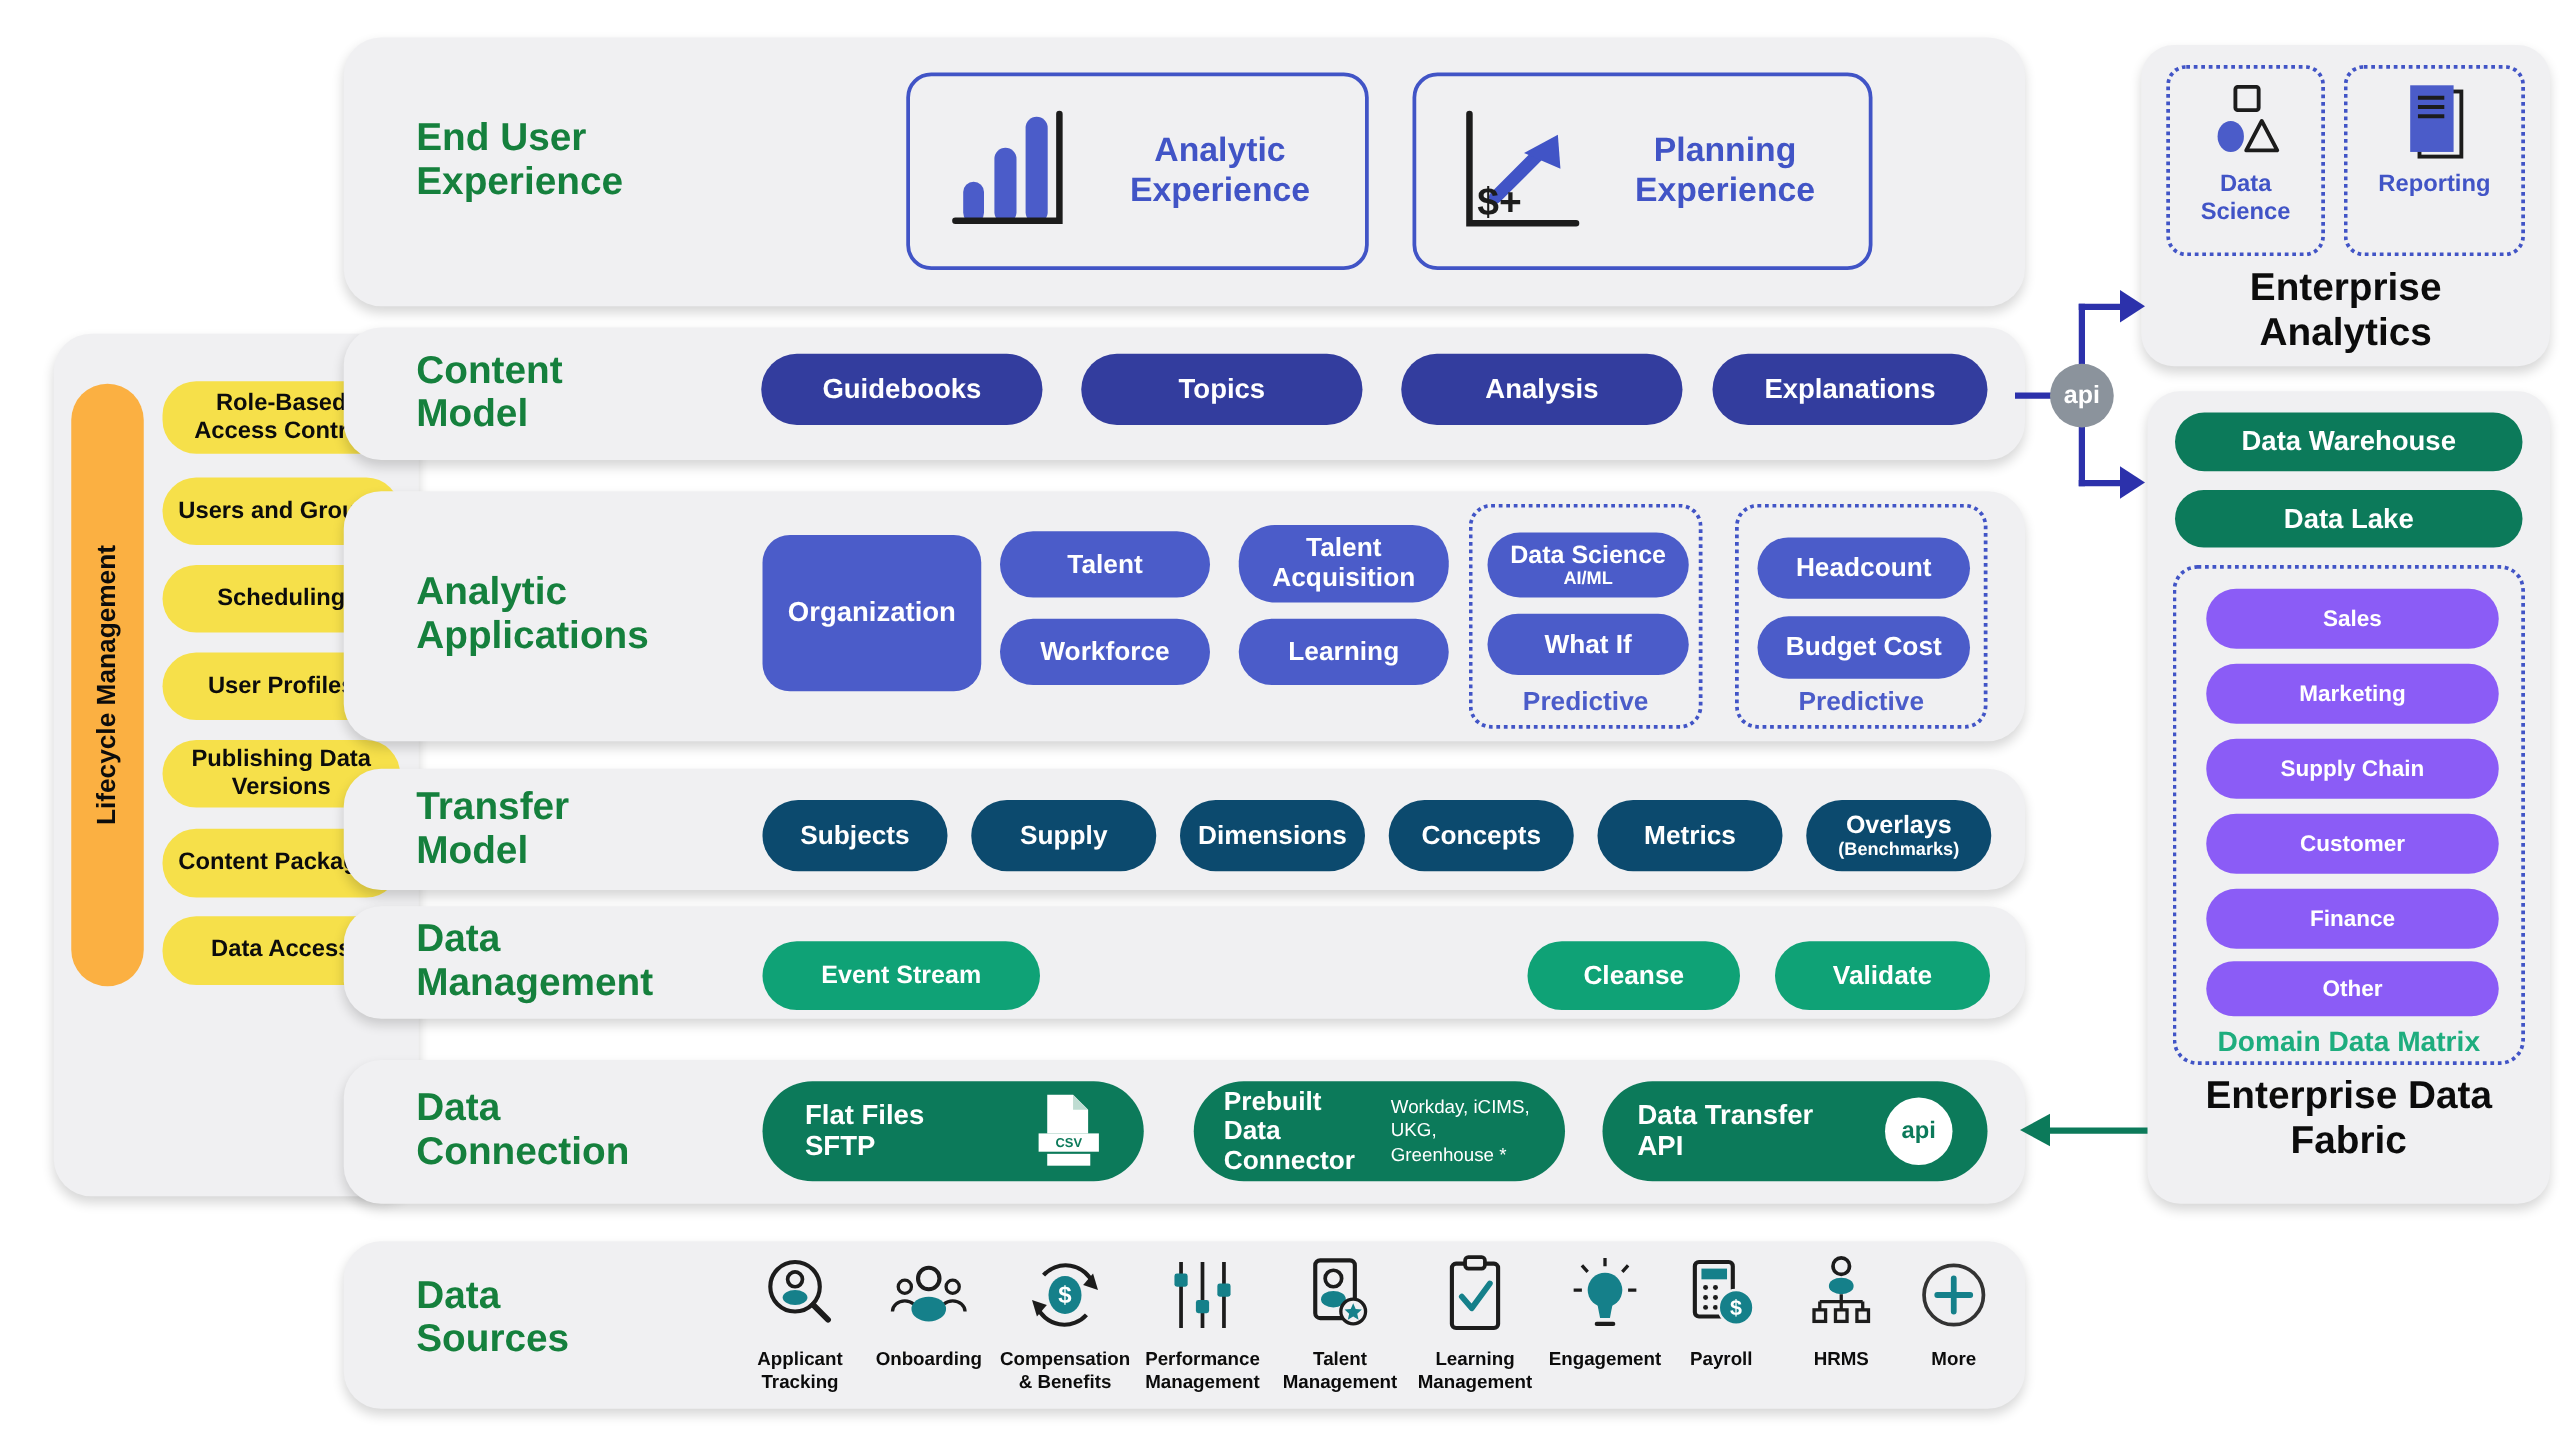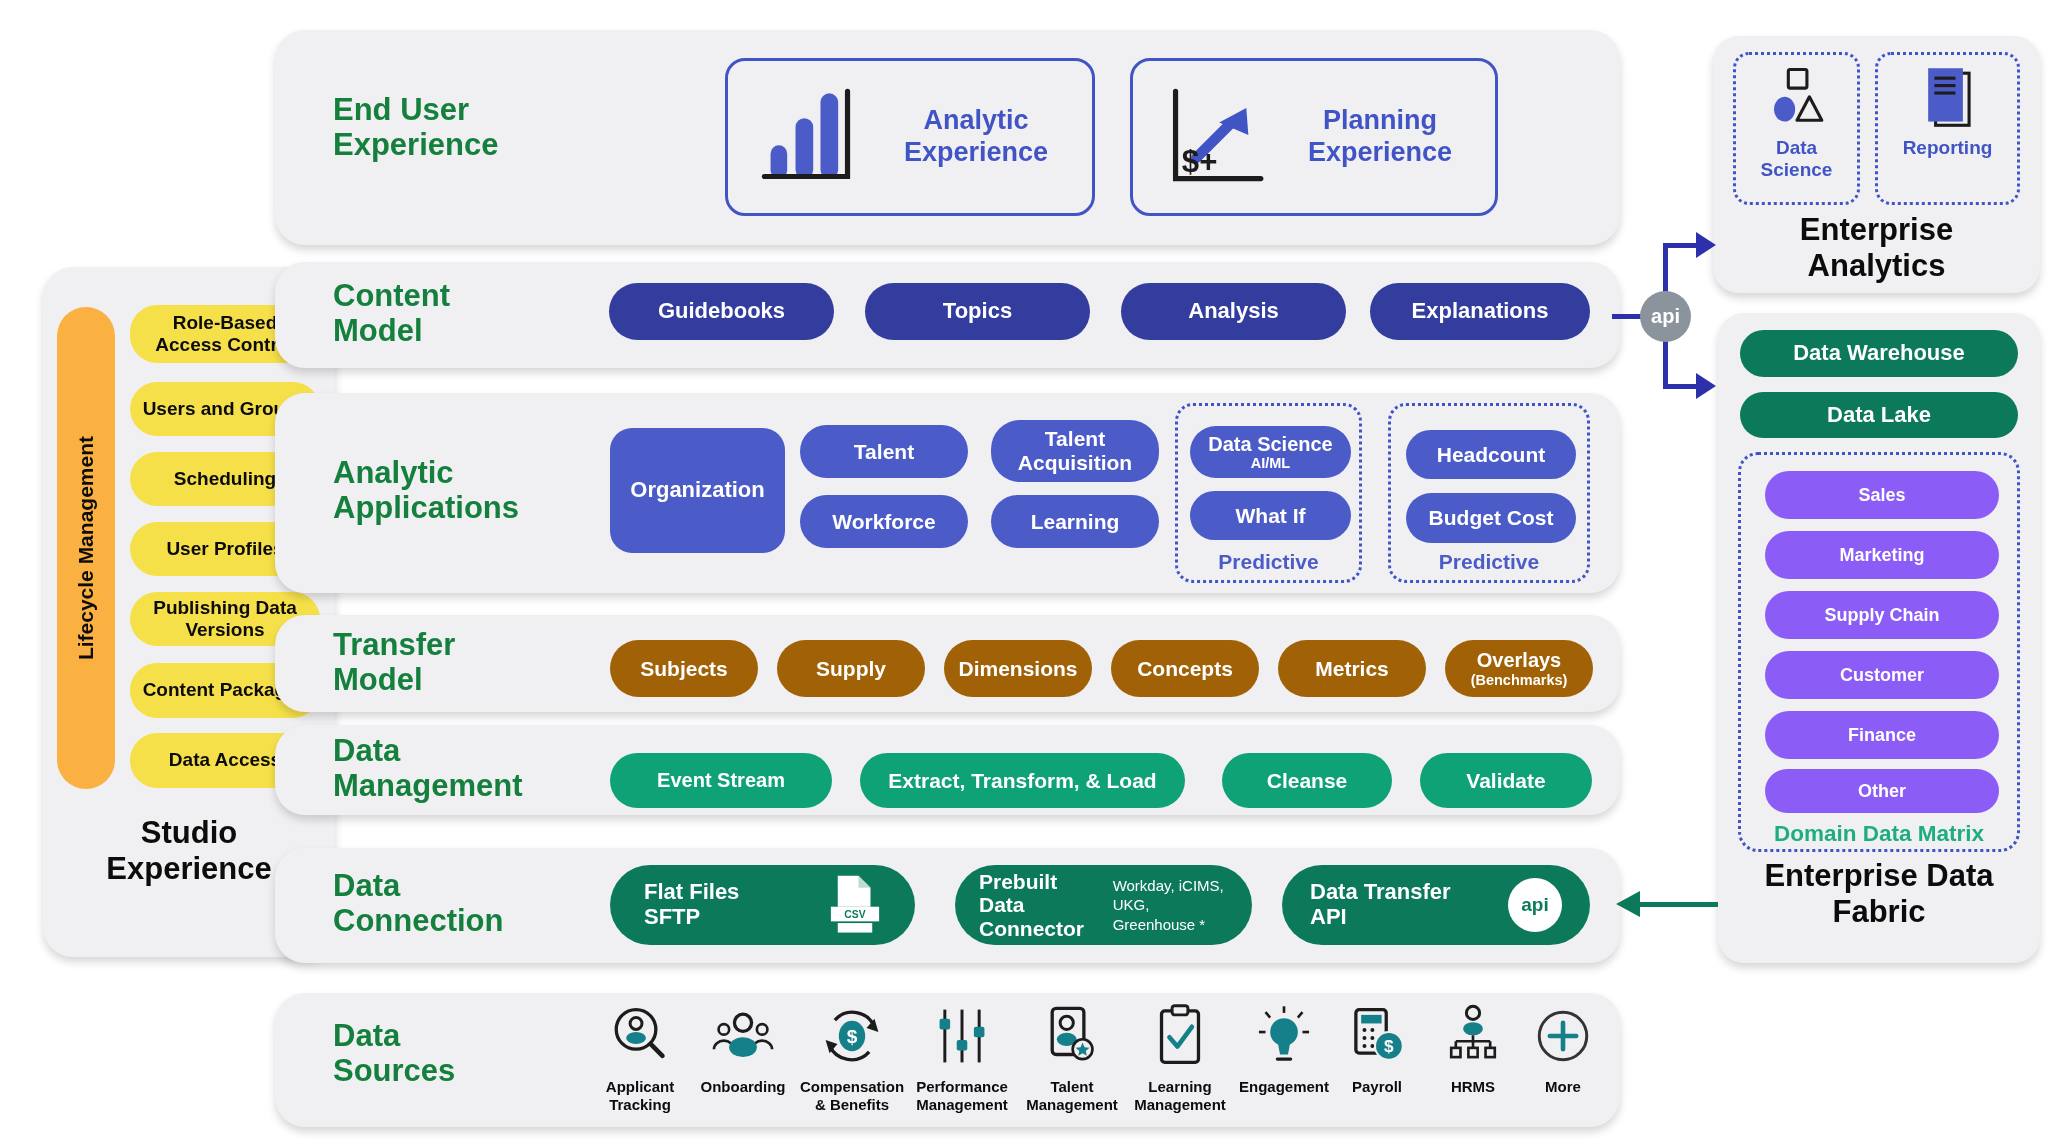--- a/index.html
+++ b/index.html
@@ -6,21 +6,21 @@
   *{box-sizing:border-box;}
   #canvas{position:relative;width:2048px;height:1146px;background:#fff;overflow:hidden;
           font-family:"Liberation Sans",sans-serif;color:#0c0c0c;}
   .panel{position:absolute;background:#f0f0f2;border-radius:30px;box-shadow:0 5px 9px rgba(0,0,0,.16);}
   .row{position:absolute;left:275px;width:1345px;background:#f0f0f2;border-radius:30px;box-shadow:0 5px 9px rgba(0,0,0,.16);}
   .sec-label{position:absolute;font-weight:bold;font-size:31px;line-height:1.14;color:#15803d;}
   .pill{position:absolute;display:flex;flex-direction:column;align-items:center;justify-content:center;
         text-align:center;font-weight:bold;color:#fff;border-radius:999px;line-height:1.12;}
   .indigo{background:#333d9e;font-size:22px;}
   .appblue{background:#4b5cc9;font-size:21px;}
-  .cyan{background:#a16207;font-size:21px;text-align:center;}
+  .cyan{background:#0c4a6e;font-size:21px;text-align:center;}
   .green{background:#0fa276;font-size:22px;}
   .dkgreen{background:#0c7a5a;font-size:22px;}
   .ltgreen{background:#8b5cf6;font-size:18px;}
   .yellow{position:absolute;background:#f6e04a;color:#0c0c0c;border-radius:27px;display:flex;
           align-items:center;justify-content:center;text-align:center;font-weight:bold;font-size:19px;line-height:1.18;padding:0 10px;}
   .dotted{position:absolute;border:3px dotted #4154c6;border-radius:18px;}
   .cap{position:absolute;bottom:6px;left:0;width:100%;text-align:center;font-weight:bold;font-size:21px;color:#4b5cc9;}
   .outcard{position:absolute;border:3.5px solid #4154c6;border-radius:20px;display:flex;align-items:center;padding-left:28px;}
   .outcard .lbl{flex:1;text-align:center;font-weight:bold;font-size:27px;color:#4154c6;line-height:1.18;}
   .conn{position:absolute;background:#2c31ab;}
@@ -39,21 +39,20 @@
     <div style="position:absolute;left:14px;top:40px;width:58px;height:482px;background:#fbb042;border-radius:29px;display:flex;align-items:center;justify-content:center;">
       <span style="writing-mode:vertical-rl;transform:rotate(180deg);font-weight:bold;font-size:21px;color:#0c0c0c;white-space:nowrap;">Lifecycle Management</span>
     </div>
     <div class="yellow" style="left:87px;top:38px;width:190px;height:58px;">Role-Based Access Control</div>
     <div class="yellow" style="left:87px;top:115px;width:190px;height:54px;">Users and Groups</div>
     <div class="yellow" style="left:87px;top:185px;width:190px;height:54px;">Scheduling</div>
     <div class="yellow" style="left:87px;top:255px;width:190px;height:54px;">User Profiles</div>
     <div class="yellow" style="left:87px;top:325px;width:190px;height:54px;">Publishing Data Versions</div>
     <div class="yellow" style="left:87px;top:396px;width:190px;height:55px;">Content Packages</div>
     <div class="yellow" style="left:87px;top:466px;width:190px;height:55px;">Data Access</div>
-    <div class="big-title" style="top:548px;"><span style="max-width:230px;">Studio Experience</span></div>
   </div>
 
   <div class="row" style="top:30px;height:215px;">
     <div class="sec-label" style="left:58px;top:62px;width:190px;">End User Experience</div>
     <div class="outcard" style="left:450px;top:28px;width:370px;height:158px;">
       <svg width="104" height="104" viewBox="0 0 100 100">
         <rect x="14" y="58" width="16" height="32" rx="8" fill="#4b5cc9"></rect>
         <rect x="38" y="32" width="17" height="58" rx="8.5" fill="#4b5cc9"></rect>
         <rect x="62" y="8" width="17" height="82" rx="8.5" fill="#4b5cc9"></rect>
         <path d="M88 6 V88 H8" stroke="#1c1c1c" stroke-width="5" fill="none" stroke-linecap="round"></path>
@@ -113,21 +112,20 @@
     <div class="pill cyan" style="left:1003px;top:25px;width:148px;height:57px;">Metrics</div>
     <div class="pill cyan" style="left:1170px;top:25px;width:148px;height:57px;">
       <span style="font-size:20px;">Overlays</span>
       <span class="sub">(Benchmarks)</span>
     </div>
   </div>
 
   <div class="row" style="top:725px;height:90px;">
     <div class="sec-label" style="left:58px;top:8px;width:240px;">Data Management</div>
     <div class="pill green" style="left:335px;top:28px;width:222px;height:55px;font-size:20px;">Event Stream</div>
-    <div class="pill green" style="left:585px;top:28px;width:325px;height:55px;font-size:21px;">Extract, Transform, &amp; Load</div>
     <div class="pill green" style="left:947px;top:28px;width:170px;height:55px;font-size:21px;">Cleanse</div>
     <div class="pill green" style="left:1145px;top:28px;width:172px;height:55px;font-size:21px;">Validate</div>
   </div>
 
   <div class="row" style="top:848px;height:115px;">
     <div class="sec-label" style="left:58px;top:20px;width:230px;">Data Connection</div>
 
     <div class="pill dkgreen" style="left:335px;top:17px;width:305px;height:80px;border-radius:40px;flex-direction:row;justify-content:space-between;padding:0 34px;">
       <span style="display:inline-block;width:120px;text-align:left;">Flat Files SFTP</span>
       <svg width="52" height="62" viewBox="0 0 60 72">

